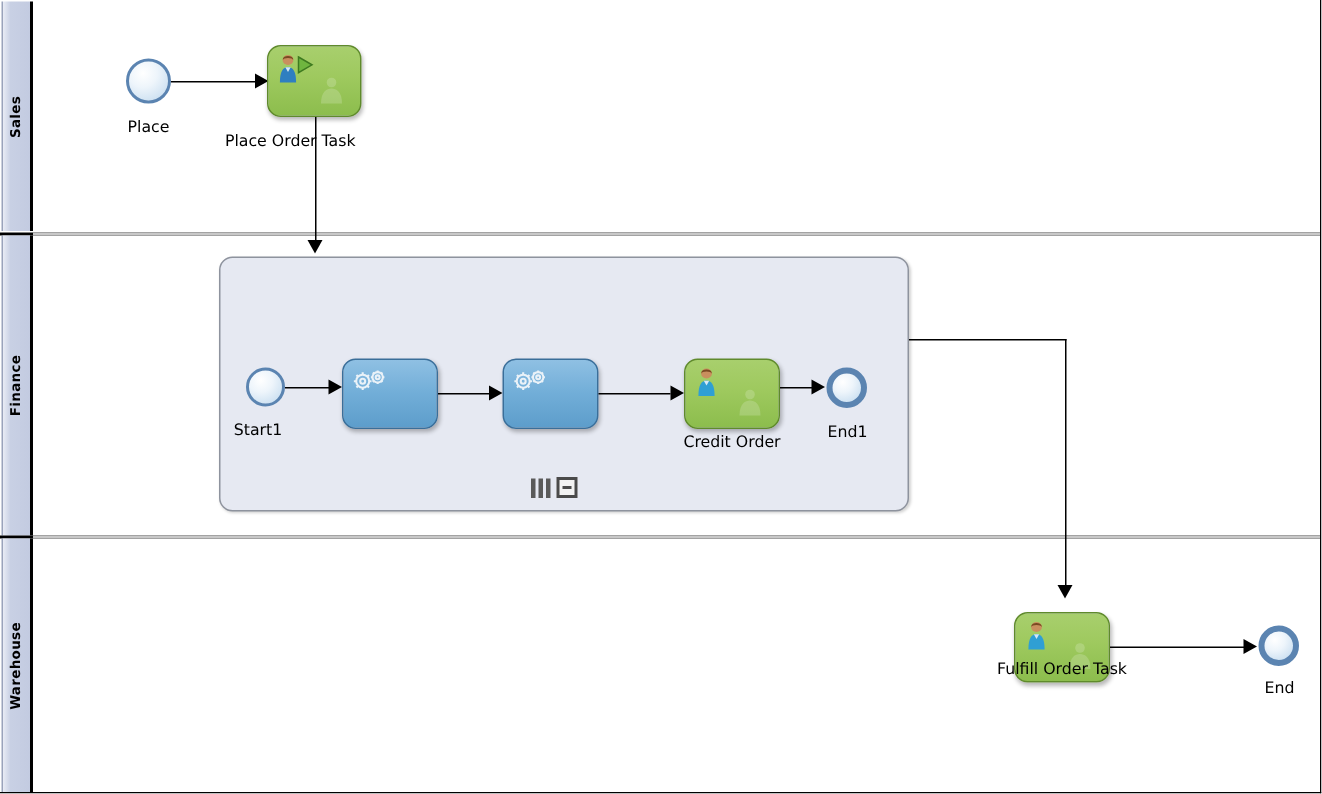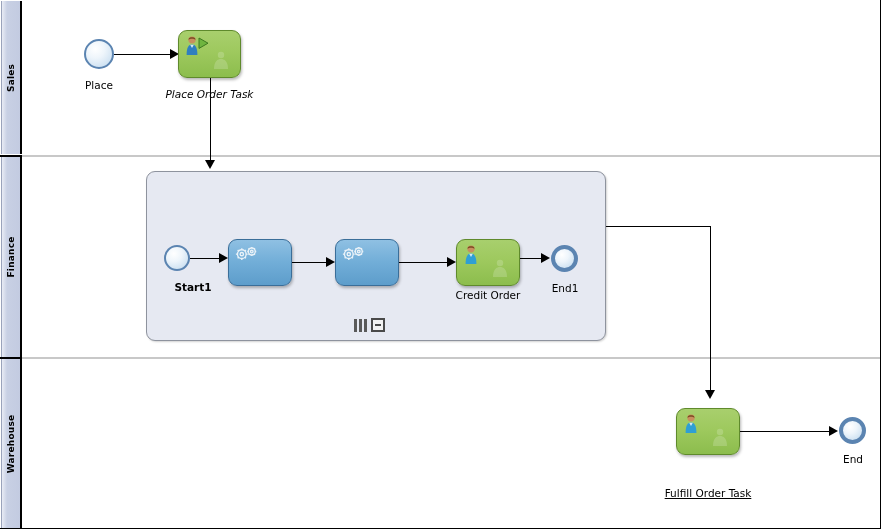--- a/index.html
+++ b/index.html
@@ -225,38 +225,38 @@
       <path d="M4.6 4.2 C4.6 1.6 11.4 1.6 11.4 4.2 L11.4 5.2 C11.4 3.2 4.6 3.2 4.6 5.2 Z" fill="#7a4a22"></path>
       <path d="M2.6 20 C2.6 12.6 4.6 9.6 8 9.6 C11.4 9.6 13.4 12.6 13.4 20 Z" fill="#2f7fc0"></path>
       <path d="M6.2 9.8 L8 13 L9.8 9.8 Z" fill="#d8e8f4"></path>
       <polygon points="15,3 24,8.2 15,13.4" fill="#6fb53f" stroke="#3e7a20" stroke-width="1"></polygon>
     </svg>
     <svg class="task-watermark" viewBox="0 0 20 20">
       <circle cx="10" cy="5" r="3.2" fill="#ffffff"></circle>
       <path d="M3 19 C3 11 7 9 10 9 C13 9 17 11 17 19 Z" fill="#ffffff"></path>
     </svg>
   </div>
-  <div class="label" style="left:152px; top:88px; width:115px;font-style:italic;">Place Order Task</div>
+  <div class="label" style="left:136px; top:88px; width:115px;">Place Order Task</div>
 
   <div class="conn v" style="left:210px; top:78px; height:84px;"></div>
   <div class="arrow down" style="left:205px; top:160px;"></div>
 
   <div class="subprocess" style="left:146px; top:171px; width:460px; height:170px;">
     <div class="sp-markers" style="left:207px; top:146px;">
       <span class="marker-parallel">
           <i></i>
           <i></i>
           <i></i>
         </span>
       <span class="marker-collapsed"></span>
     </div>
   </div>
 
   <div class="event start" style="left:164px; top:245px; width:26px; height:26px;"></div>
-  <div class="label" style="left:156px; top:281px; width:74px;font-weight:bold;">Start1</div>
+  <div class="label" style="left:135px; top:281px; width:74px;">Start1</div>
 
   <div class="conn h" style="left:190px; top:258px; width:30px;"></div>
   <div class="arrow right" style="left:219px; top:253px;"></div>
 
   <div class="task service" style="left:228px; top:239px; width:64px; height:47px;">
     <svg class="task-icon" viewBox="0 0 30 22">
       <g fill="none" stroke="#eaf2f8" stroke-width="1.6">
         <circle cx="9" cy="10" r="5"></circle>
         <circle cx="9" cy="10" r="1.9"></circle>
         <path d="M9 3.2 L9 5 M9 15 L9 16.8 M2.2 10 L4 10 M14 10 L15.8 10
@@ -323,21 +323,21 @@
       <ellipse cx="9" cy="5" rx="3.6" ry="3.4" fill="#c98f5e"></ellipse>
       <path d="M5.6 4.2 C5.6 1.6 12.4 1.6 12.4 4.2 L12.4 5.2 C12.4 3.2 5.6 3.2 5.6 5.2 Z" fill="#7a4a22"></path>
       <path d="M3.6 20 C3.6 12.6 5.6 9.6 9 9.6 C12.4 9.6 14.4 12.6 14.4 20 Z" fill="#2f9fd4"></path>
       <path d="M7.2 9.8 L9 13 L10.8 9.8 Z" fill="#d8e8f4"></path>
     </svg>
     <svg class="task-watermark" viewBox="0 0 20 20">
       <circle cx="10" cy="5" r="3.2" fill="#ffffff"></circle>
       <path d="M3 19 C3 11 7 9 10 9 C13 9 17 11 17 19 Z" fill="#ffffff"></path>
     </svg>
   </div>
-  <div class="label" style="left:655px; top:487px; width:106px;text-decoration:underline;">Fulfill Order Task</div>
+  <div class="label" style="left:655px; top:440px; width:106px;">Fulfill Order Task</div>
 
   <div class="conn h" style="left:740px; top:431px; width:90px;"></div>
   <div class="arrow right" style="left:829px; top:426px;"></div>
 
   <div class="event end" style="left:839px; top:417px; width:27px; height:27px;"></div>
   <div class="label" style="left:828px; top:453px; width:50px;">End</div>
 
 </div>
 
 </body></html>

